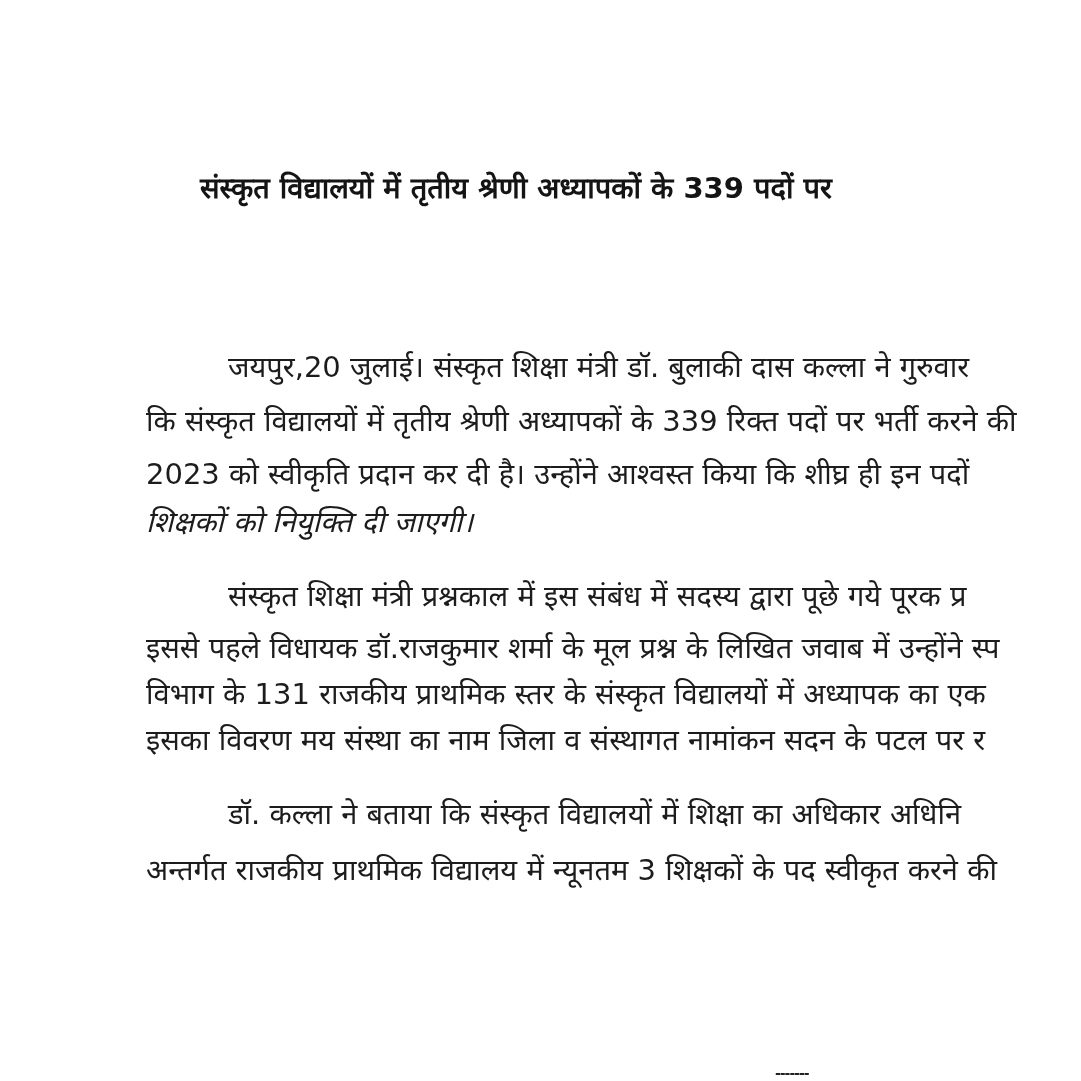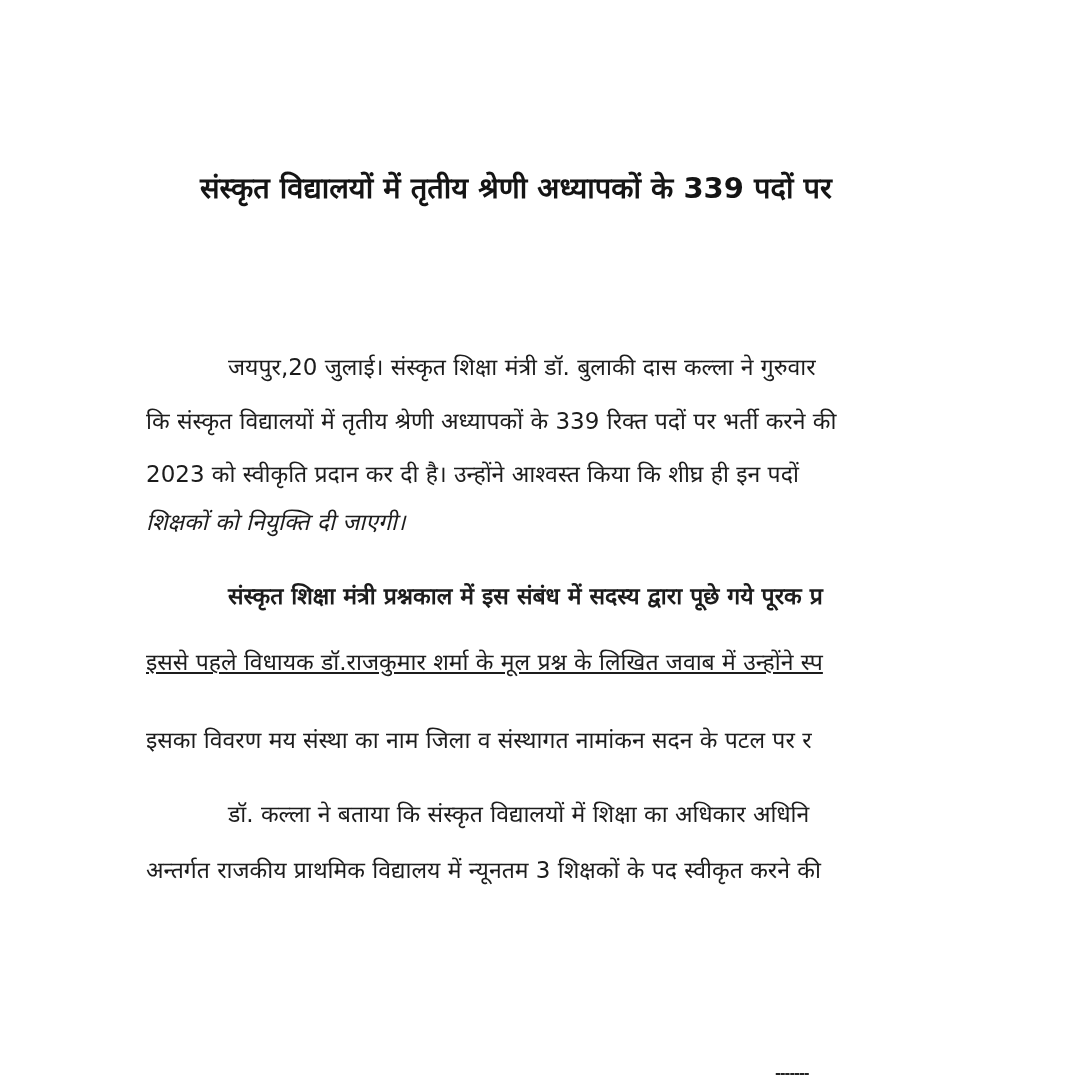--- a/index.html
+++ b/index.html
@@ -29,21 +29,21 @@
     white-space: nowrap;
     font-size: 29px;
     font-weight: bold;
     line-height: 40px;
     color: #141414;
     margin: 0;
   }
   .line {
     position: absolute;
     white-space: nowrap;
-    font-size: 23px;
+    font-size: 29px;
     line-height: 34px;
     color: #1c1c1c;
     margin: 0;
   }
   .indent { left: 228px; }
   .flush { left: 130px; margin-left: 16px; }
   .footer-mark {
     position: absolute;
     left: 775px;
     top: 1066px;
@@ -59,21 +59,22 @@
 
 <div class="page">
 
   <h1 class="headline">संस्कृत विद्यालयों में तृतीय श्रेणी अध्यापकों के 339 पदों पर</h1>
 
   <p class="line indent" style="top:350px;">जयपुर,20 जुलाई। संस्कृत शिक्षा मंत्री डॉ. बुलाकी दास कल्ला ने गुरुवार</p>
   <p class="line flush" style="top:404px;">कि संस्कृत विद्यालयों में तृतीय श्रेणी अध्यापकों के 339 रिक्त पदों पर भर्ती करने की</p>
   <p class="line flush" style="top:457px;">2023 को स्वीकृति प्रदान कर दी है। उन्होंने आश्वस्त किया कि शीघ्र ही इन पदों</p>
   <p class="line flush" style="top:505px;font-style:italic;">शिक्षकों को नियुक्ति दी जाएगी।</p>
 
-  <p class="line indent" style="top:579px;font-weight:bold;">संस्कृत शिक्षा मंत्री प्रश्नकाल में इस संबंध में सदस्य द्वारा पूछे गये पूरक प्र</p>
-  <p class="line flush" style="top:645px;text-decoration:underline;">इससे पहले विधायक डॉ.राजकुमार शर्मा के मूल प्रश्न के लिखित जवाब में उन्होंने स्प</p>
+  <p class="line indent" style="top:579px;">संस्कृत शिक्षा मंत्री प्रश्नकाल में इस संबंध में सदस्य द्वारा पूछे गये पूरक प्र</p>
+  <p class="line flush" style="top:631px;">इससे पहले विधायक डॉ.राजकुमार शर्मा के मूल प्रश्न के लिखित जवाब में उन्होंने स्प</p>
+  <p class="line flush" style="top:677px;">विभाग के 131 राजकीय प्राथमिक स्तर के संस्कृत विद्यालयों में अध्यापक का एक</p>
   <p class="line flush" style="top:723px;">इसका विवरण मय संस्था का नाम जिला व संस्थागत नामांकन सदन के पटल पर र</p>
 
   <p class="line indent" style="top:797px;">डॉ. कल्ला ने बताया कि  संस्कृत विद्यालयों में शिक्षा का अधिकार अधिनि</p>
   <p class="line flush" style="top:853px;">अन्तर्गत राजकीय प्राथमिक विद्यालय में न्यूनतम 3 शिक्षकों के पद स्वीकृत करने की</p>
 
   <div class="footer-mark">-------</div>
 </div>
 
 </body></html>

